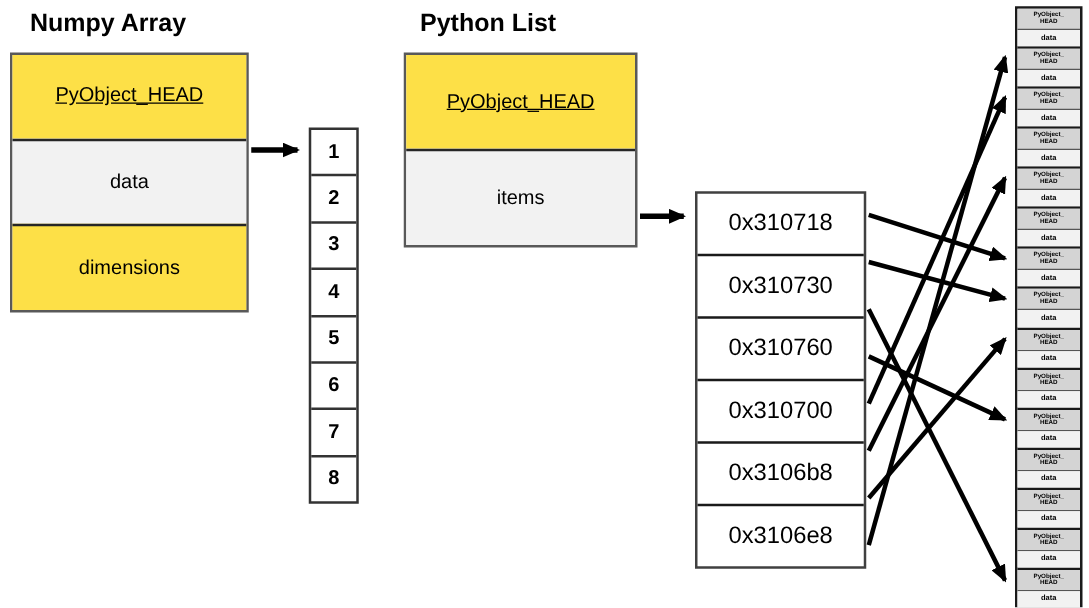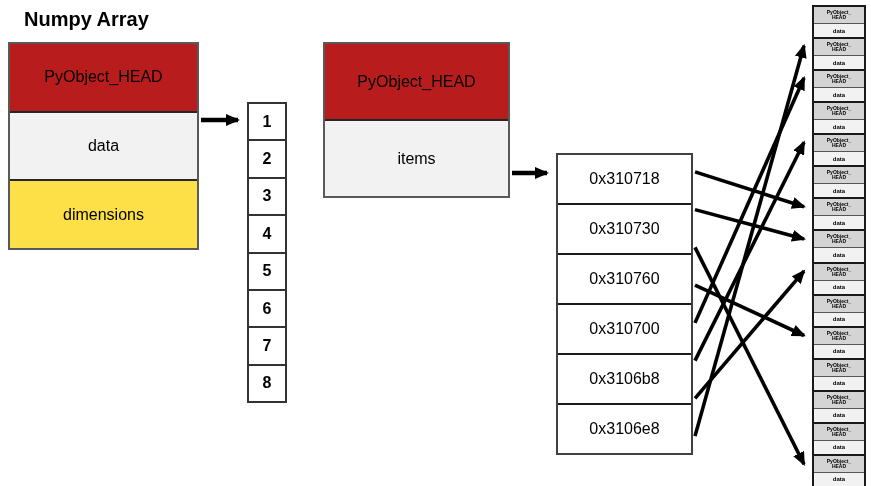--- a/index.html
+++ b/index.html
@@ -11,34 +11,34 @@
   #numpy-title{left:24px;top:8px;}
   #python-title{left:336px;top:8px;}
 
   .struct-box{position:absolute;display:flex;flex-direction:column;
     border:2px solid #595959;background:#fff;box-sizing:border-box;}
   #numpy-box{left:8px;top:42px;width:191px;height:208px;}
   #python-box{left:323px;top:42px;width:187px;height:156px;}
   .srow{flex:1;display:flex;align-items:center;justify-content:center;
     font-size:16px;border-top:2px solid #262626;box-sizing:border-box;}
   .srow:first-child{border-top:none;}
-  .srow.dark{background:#b91c1c;}
+  .srow.dark{background:#fde047;text-decoration:underline;}
   .srow.light{background:#f2f2f2;}
   .srow.white{background:#fde047;}
 
   #int-array{position:absolute;left:247px;top:102px;width:40px;height:301px;
     display:flex;flex-direction:column;border:2px solid #333;box-sizing:border-box;background:#fff;}
   .acell{flex:1;display:flex;align-items:center;justify-content:center;
     font-size:16px;font-weight:600;border-top:2px solid #333;box-sizing:border-box;}
   .acell:first-child{border-top:none;}
 
   #addr-list{position:absolute;left:556px;top:153px;width:137px;height:302px;
     display:flex;flex-direction:column;border:2px solid #404040;box-sizing:border-box;background:#fff;}
   .addr{flex:1;display:flex;align-items:center;justify-content:center;
-    font-size:16px;border-top:2px solid #1a1a1a;box-sizing:border-box;text-align:right;}
+    font-size:19px;border-top:2px solid #1a1a1a;box-sizing:border-box;text-align:right;}
   .addr:first-child{border-top:none;}
 
   #mem-col{position:absolute;left:812px;top:5px;width:54px;height:483px;
     display:flex;flex-direction:column;border:2px solid #1a1a1a;box-sizing:border-box;background:#fff;}
   .mem-slot{flex:1;display:flex;flex-direction:column;border-bottom:2px solid #1a1a1a;box-sizing:border-box;}
   .mem-slot:last-child{border-bottom:none;}
   .mem-head{height:17px;background:#d4d4d4;border-bottom:1px solid #555;
     display:flex;flex-direction:column;align-items:center;justify-content:center;
     font-size:5px;line-height:5px;font-weight:700;box-sizing:border-box;overflow:hidden;}
   .mem-data{flex:1;background:#f2f2f2;display:flex;align-items:center;justify-content:center;
@@ -46,20 +46,21 @@
 
   #arrow-layer{position:absolute;left:0;top:0;width:871px;height:486px;pointer-events:none;z-index:5;}
 </style>
 </head>
 <body>
 
 <div class="canvas">
 
   <div class="title" id="numpy-title">Numpy Array</div>
 
+  <div class="title" id="python-title">Python List</div>
 
   <div class="struct-box" id="numpy-box">
       <div class="srow dark">PyObject_HEAD</div>
       <div class="srow light">data</div>
       <div class="srow white">dimensions</div>
     </div>
 
   <div id="int-array">
       <div class="acell">1</div>
       <div class="acell">2</div>

